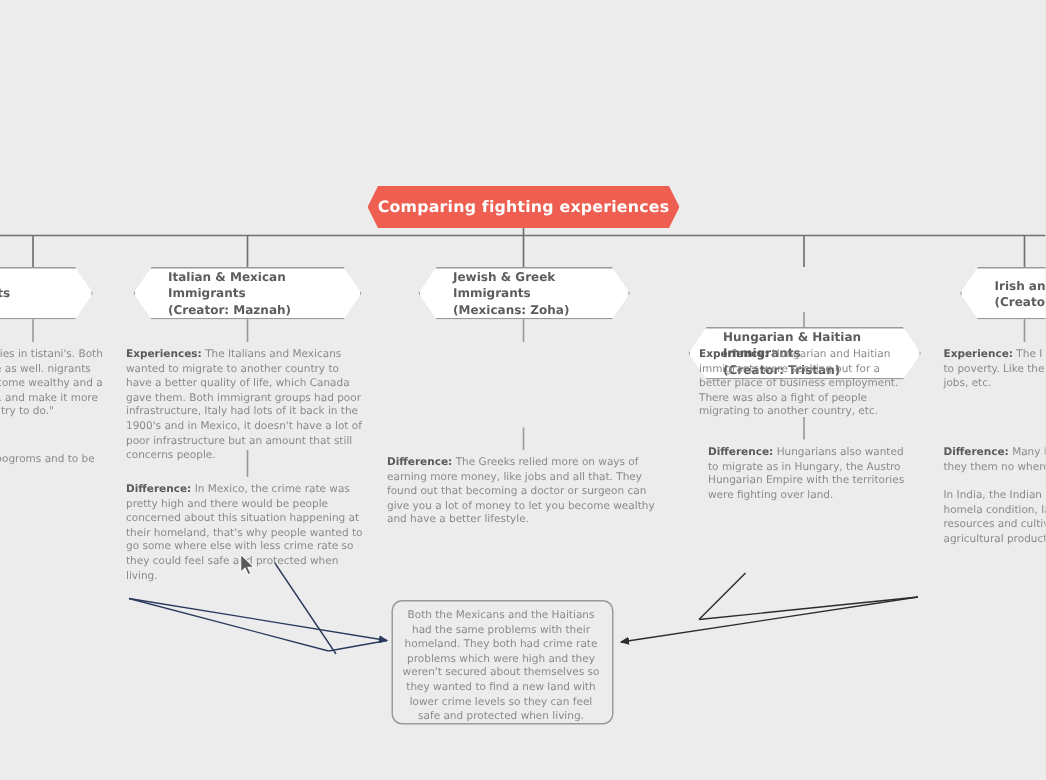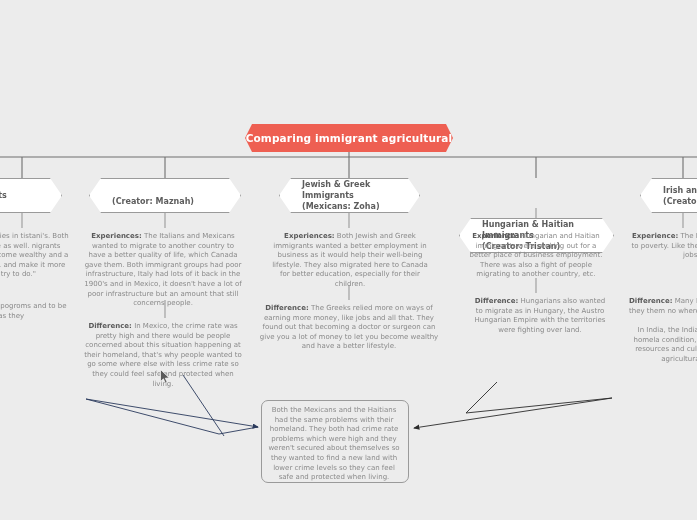--- a/index.html
+++ b/index.html
@@ -79,21 +79,21 @@
     line-height: 9.6px;
     color: #8a8a8a;
   }
   .body-block b {
     color: #5a5a5a;
     font-weight: bold;
   }
   .body-block p {
     margin: 0 0 9px 0;
   }
-  .body-block p:last-child { margin-bottom: 0; text-align: center; }
+  .body-block p:last-child { margin-bottom: 0; }
 
   
   .summary-box {
     position: absolute;
     left: 261px;
     top: 400px;
     width: 148px;
     height: 83px;
     background: #ececec;
     border: 1px solid #9a9a9a;
@@ -161,49 +161,45 @@
     <line x1="86" y1="399" x2="219" y2="434" stroke="#2a3a5c" stroke-width="0.9"></line>
     <line x1="219" y1="434" x2="258" y2="427" stroke="#2a3a5c" stroke-width="0.9"></line>
 
     <line x1="183" y1="375" x2="224" y2="436" stroke="#2a3a5c" stroke-width="0.9"></line>
 
     <line x1="612" y1="398" x2="414" y2="428" stroke="#2b2b2b" stroke-width="0.9" marker-end="url(#ahR)"></line>
     <line x1="612" y1="398" x2="466" y2="413" stroke="#2b2b2b" stroke-width="0.9"></line>
     <line x1="466" y1="413" x2="497" y2="382" stroke="#2b2b2b" stroke-width="0.9"></line>
   </svg>
 
-  <div class="root-banner">Comparing immigrant agricultural</div>
+  <div class="root-banner">Comparing fighting experiences</div>
 
   <div class="node-head" style="left:-68px; top:178px; width:130px;">
     <span class="head-text">Immigrants</span>
   </div>
   <div class="body-block" style="left:-70px; top:232px; width:140px;">
     <p><span>e left their home nities in tistani's. Both o get away from the as well. nigrants had arrived ter job come wealthy and a harm towards them. and make it more because I think this try to do."</span></p>
     <p style="margin-top:22px;"><span>d to come to e the pogroms and to be put in as they</span></p>
   </div>
 
   <div class="node-head" style="left:89px; top:178px; width:152px;">
-    <span class="head-text"><br><span>(Creator: Maznah)</span></span>
+    <span class="head-text"><span>Italian &amp; Mexican Immigrants</span><br><span>(Creator: Maznah)</span></span>
   </div>
   <div class="body-block" style="left:84px; top:232px; width:158px;">
     <p><b>Experiences:</b>
        <span>The Italians and Mexicans wanted to migrate to another country to have a better quality of life, which Canada gave them. Both immigrant groups had poor infrastructure, Italy had lots of it back in the 1900's and in Mexico, it doesn't have a lot of poor infrastructure but an amount that still concerns people.</span></p>
   </div>
   <div class="body-block" style="left:84px; top:322px; width:158px;">
     <p><b>Difference:</b>
        <span>In Mexico, the crime rate was pretty high and there would be people concerned about this situation happening at their homeland, that's why people wanted to go some where else with less crime rate so they could feel safe and protected when living.</span></p>
   </div>
 
   <div class="node-head" style="left:279px; top:178px; width:141px;">
     <span class="head-text"><span>Jewish &amp; Greek Immigrants</span><br><span>(Mexicans: Zoha)</span></span>
   </div>
-  <div class="body-block" style="left:268px; top:232px; width:164px;">
-    <p><b>Experiences:</b>
-       <span>Both Jewish and Greek immigrants wanted a better employment in business as it would help their well-being lifestyle. They also migrated here to Canada for better education, especially for their children.</span></p>
-  </div>
   <div class="body-block" style="left:258px; top:304px; width:182px;">
     <p><b>Difference:</b>
        <span>The Greeks relied more on ways of earning more money, like jobs and all that. They found out that becoming a doctor or surgeon can give you a lot of money to let you become wealthy and have a better lifestyle.</span></p>
   </div>
 
   <div class="node-head" style="left:459px; top:178px; width:155px;margin-top:40px;">
     <span class="head-text"><span>Hungarian &amp; Haitian Immigrants</span><br><span>(Creator: Tristan)</span></span>
   </div>
   <div class="body-block" style="left:466px; top:232px; width:140px;">
     <p><b>Experience:</b>

